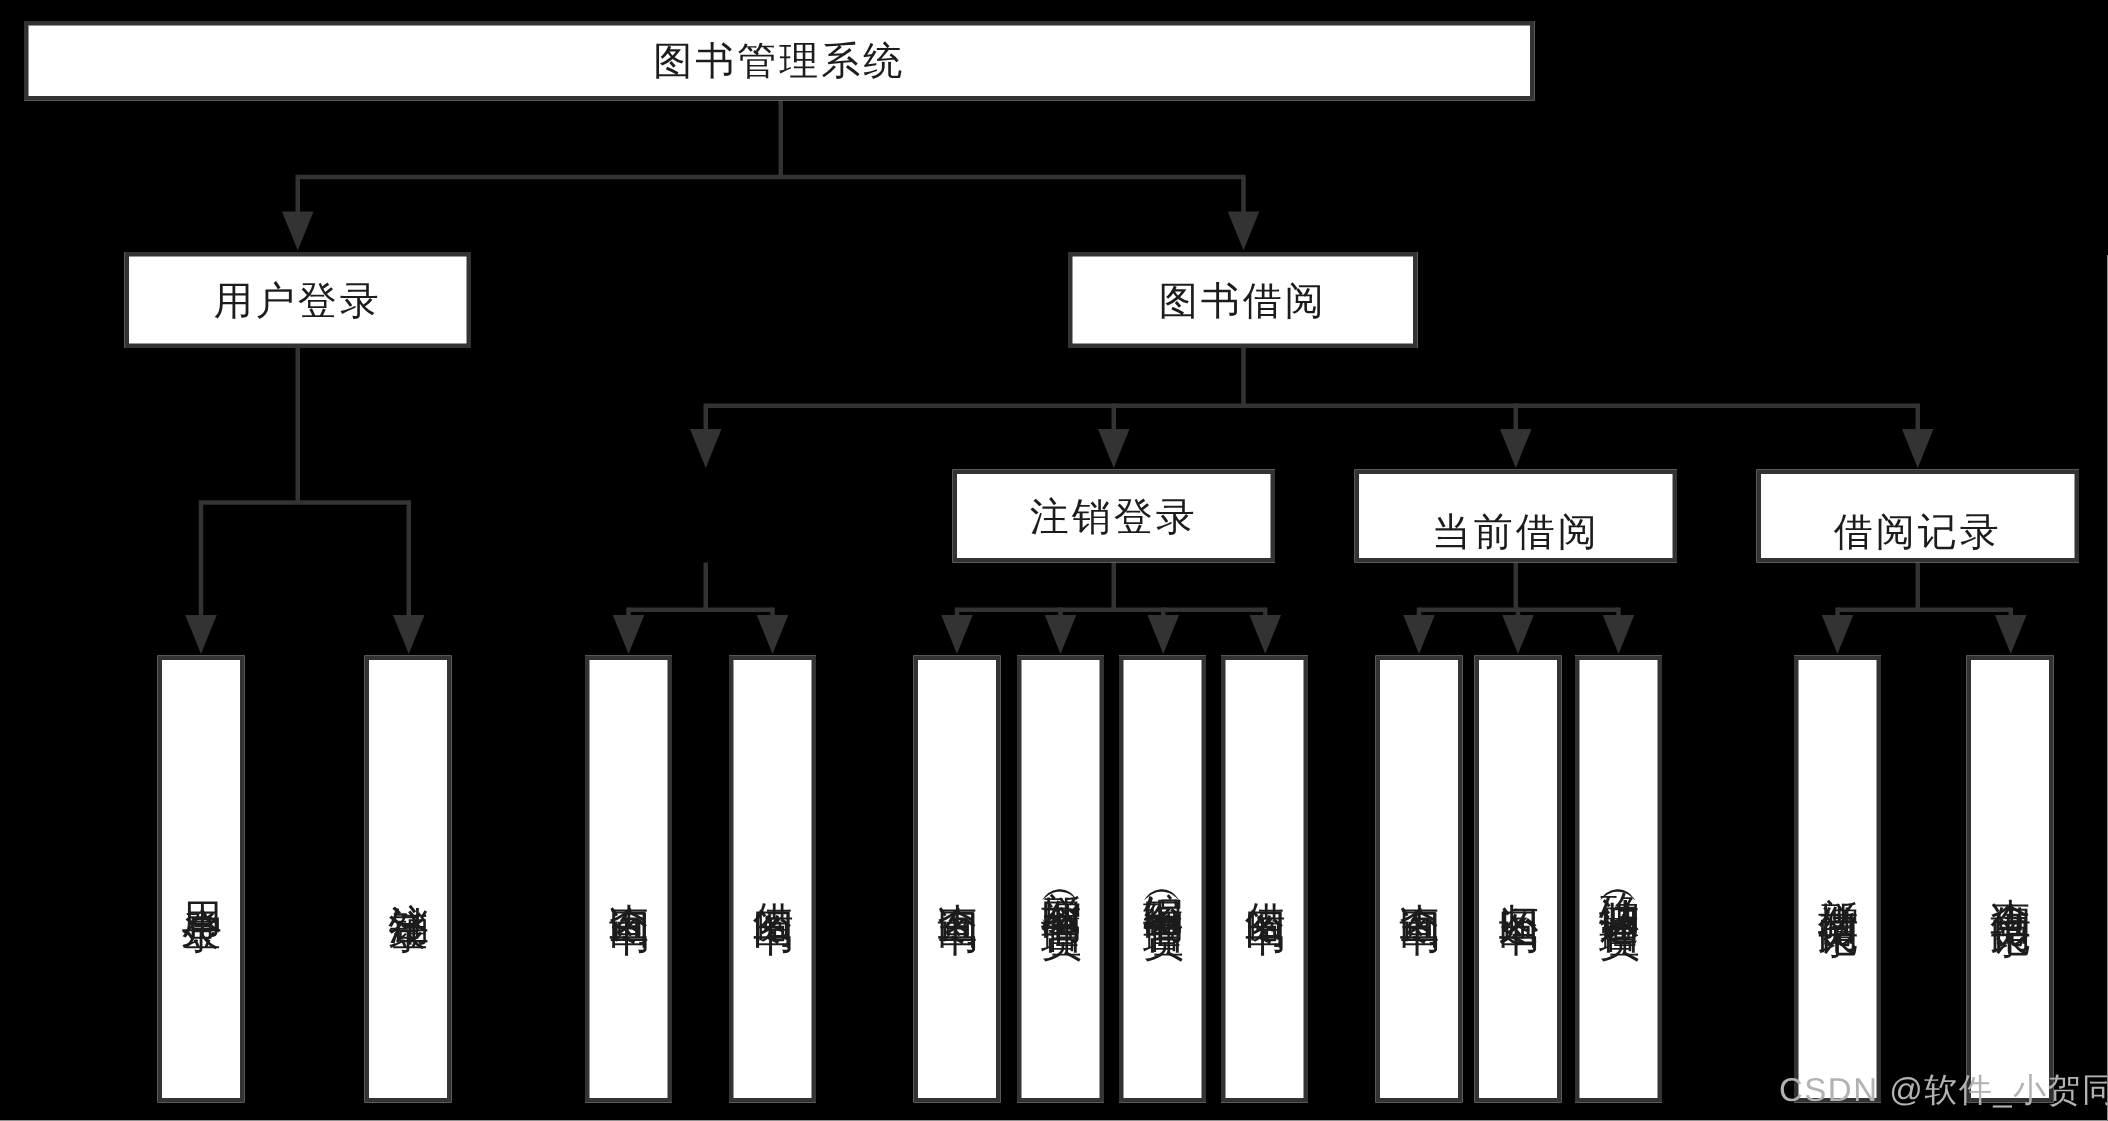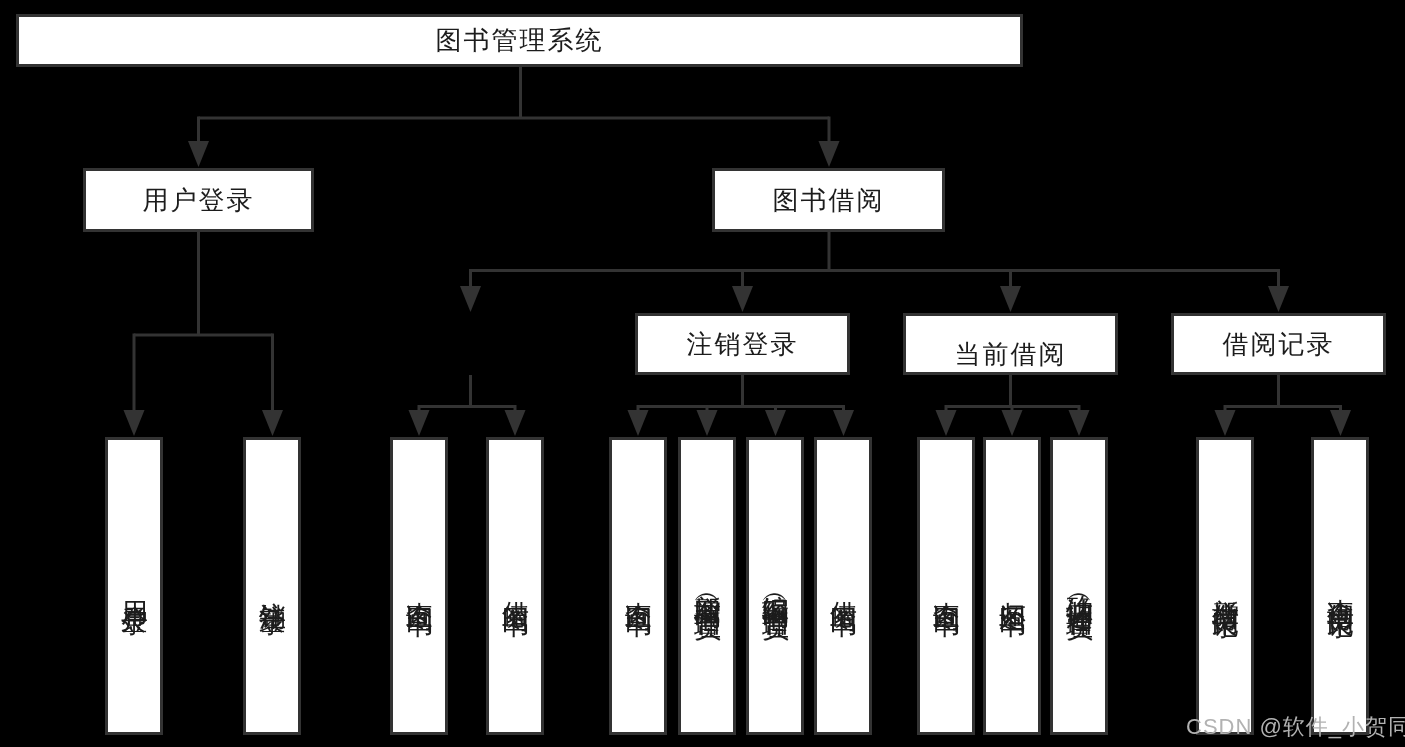--- a/index.html
+++ b/index.html
@@ -19,21 +19,21 @@
     font-size:27px; color:#1c1c1c; letter-spacing:3px; line-height:1; white-space:nowrap;
   }
   
   .n-root  { left:16px;  top:14px;  width:1007px; height:53px; }
   
   .n-l2a   { left:83px;  top:168px; width:231px;  height:64px; }
   .n-l2b   { left:712px; top:168px; width:233px;  height:64px; }
   
   .n-l3    { top:313px; width:215px; height:62px; }
   .n-l3a   { left:363px; }  .n-l3b { left:635px; }
-  .n-l3c   { left:903px;align-items:flex-end; }  .n-l3d { left:1171px; }
+  .n-l3c   { left:903px;align-items:flex-end; }  .n-l3d { left:1171px;align-items:flex-end; }
   
   .leaf    { top:437px; width:58px; height:298px; }
   .lf1  { left:105px; }  .lf2  { left:243px; }  .lf3  { left:390px; }
   .lf4  { left:486px; }  .lf5  { left:609px; }  .lf6  { left:678px; }
   .lf7  { left:746px; }  .lf8  { left:814px; }  .lf9  { left:917px; }
   .lf10 { left:983px; }  .lf11 { left:1050px; } .lf12 { left:1196px; }
   .lf13 { left:1311px; }
   .watermark {
     position:absolute; left:1186px; top:712px; z-index:3;
     font-size:22px; color:#b2b2b2; letter-spacing:1px; white-space:nowrap;

